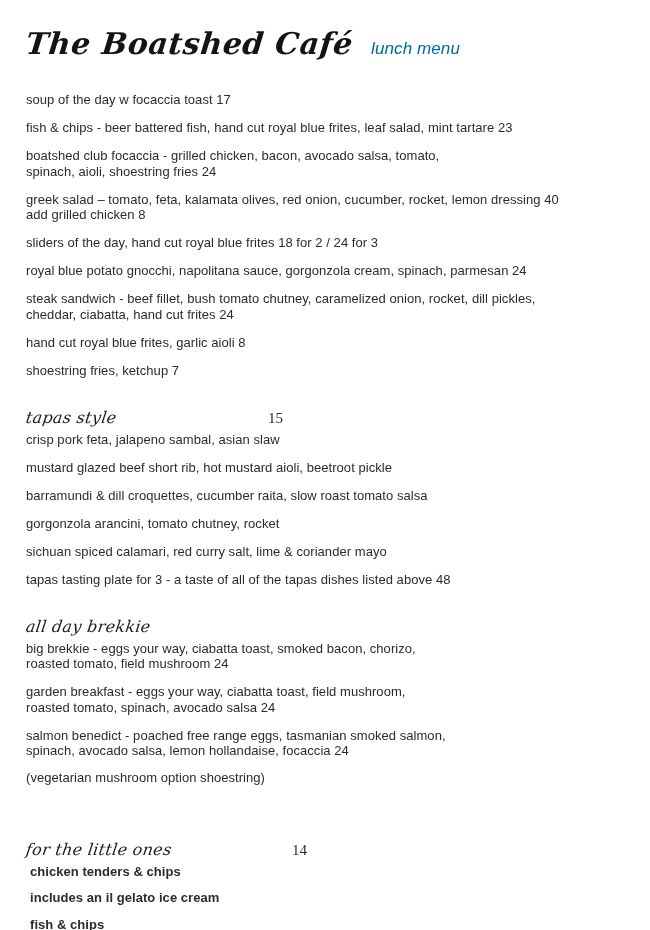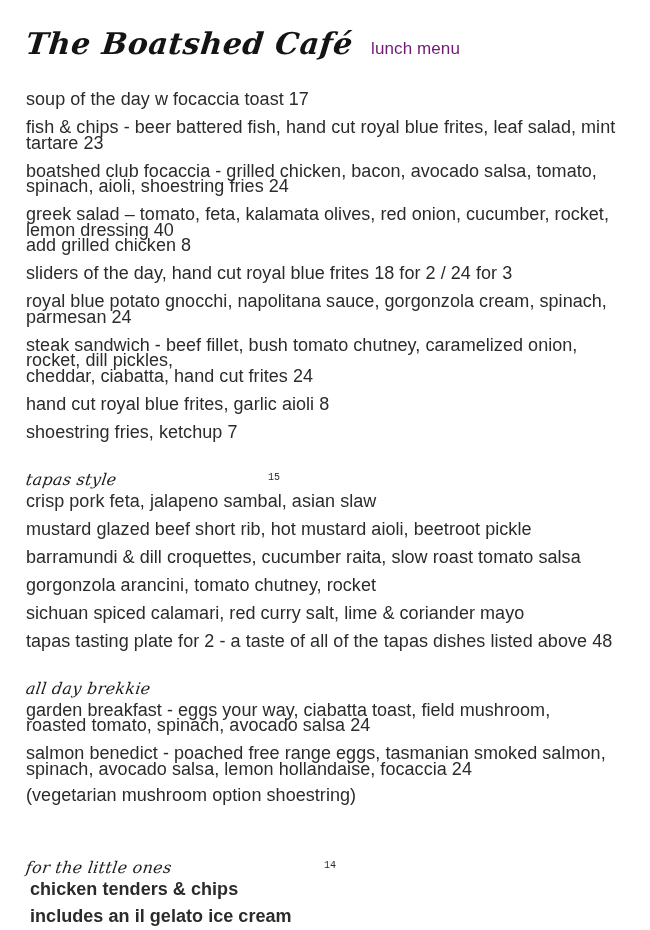--- a/index.html
+++ b/index.html
@@ -40,35 +40,36 @@
     font-size: 30px;
     letter-spacing: 0.6px;
     color: #141414;
     white-space: nowrap;
     transform: skewX(-6deg);
   }
   .menu-kind {
     font-family: "Liberation Sans", sans-serif;
     font-size: 17px;
     font-weight: 400;
-    color: #701a75;
+    color: #0369a1;
     white-space: nowrap;
     letter-spacing: 0.1px;
+    font-style: italic;
   }
 
   
   .content {
     position: absolute;
     left: 26px;
     top: 92px;
     width: 600px;
   }
 
   .item {
-    font-size: 18px;
+    font-size: 13px;
     line-height: 15.5px;
     color: #2b2b2b;
     margin: 0 0 12.5px 0;
     white-space: pre-line;
     letter-spacing: 0.05px;
   }
   .item.indent {
     margin-left: 4px;
   }
   .item.tight {
@@ -91,26 +92,26 @@
     font-size: 16px;
     color: #1c1c1c;
     letter-spacing: 0.3px;
     transform: skewX(-8deg);
     display: inline-block;
     white-space: nowrap;
   }
   .section-price {
     position: absolute;
     top: 2px;
-    font-size: 10px;
+    font-size: 15px;
     color: #2b2b2b;
-    font-family: Liberation Mono, monospace;
+    font-family: Liberation Serif, serif;
   }
   .section-price.p-tapas { left: 242px; }
-  .section-price.p-kids  { left: 298px; }
+  .section-price.p-kids  { left: 266px; }
   .spacer-md { height: 17px; }
   .spacer-xl { height: 42px; }
 </style>
 </head>
 <body>
 
 <div class="page">
 
   <div class="header">
     <span class="brand">The Boatshed Café</span>
@@ -139,30 +140,32 @@
     <div class="section">
       <span class="section-title">tapas style</span>
       <span class="section-price p-tapas">15</span>
     </div>
     <div>
       <p class="item">crisp pork feta, jalapeno sambal, asian slaw</p>
       <p class="item">mustard glazed beef short rib, hot mustard aioli, beetroot pickle</p>
       <p class="item">barramundi &amp; dill croquettes, cucumber raita, slow roast tomato salsa</p>
       <p class="item">gorgonzola arancini, tomato chutney, rocket</p>
       <p class="item">sichuan spiced calamari, red curry salt, lime &amp; coriander mayo</p>
-      <p class="item">tapas tasting plate for 2 - a taste of all of the tapas dishes listed above   48</p>
+      <p class="item">tapas tasting plate for 3 - a taste of all of the tapas dishes listed above   48</p>
     </div>
 
     <div class="spacer-md"></div>
 
     <div class="section">
       <span class="section-title">all day brekkie</span>
       <span class="section-price"></span>
     </div>
     <div>
+      <p class="item">big brekkie - eggs your way, ciabatta toast, smoked bacon, chorizo,
+roasted tomato, field mushroom   24</p>
       <p class="item">garden breakfast - eggs your way, ciabatta toast, field mushroom,
 roasted tomato, spinach, avocado salsa   24</p>
       <p class="item nogap">salmon benedict - poached free range eggs, tasmanian smoked salmon,
 spinach, avocado salsa, lemon hollandaise, focaccia   24</p>
       <p class="item">(vegetarian mushroom option shoestring)</p>
     </div>
 
     <div class="spacer-xl"></div>
 
     <div class="section">

